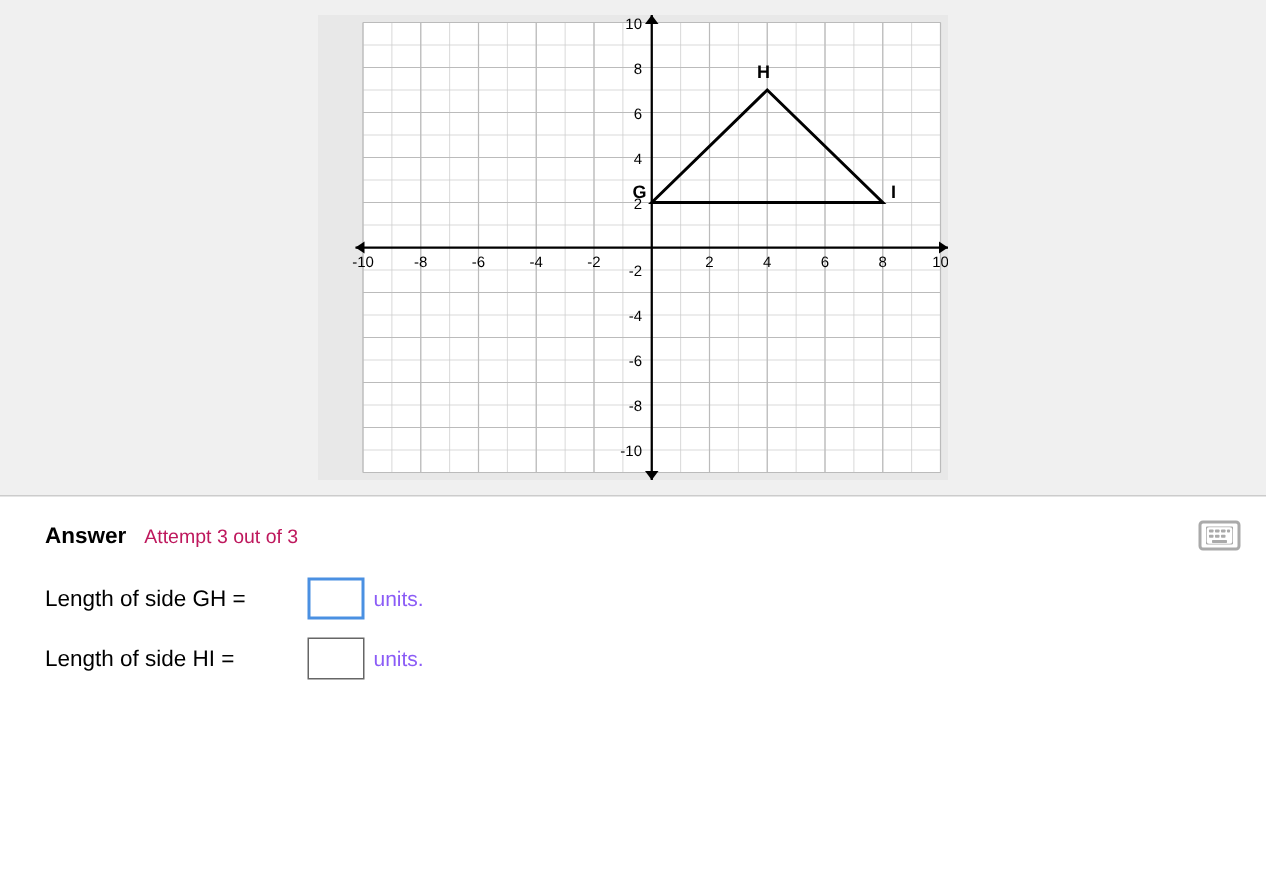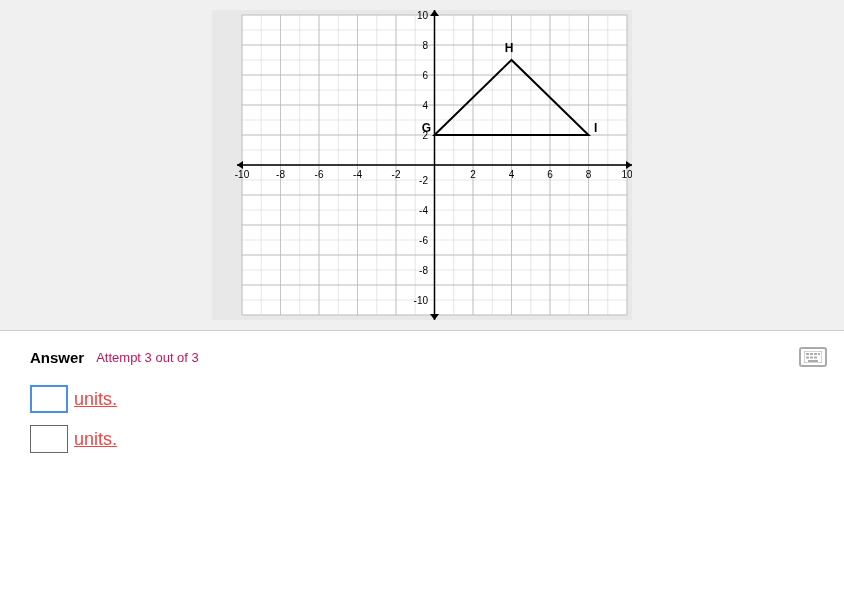--- a/index.html
+++ b/index.html
@@ -90,23 +90,22 @@
       text-align: center;
       font-size: 14px;
       margin-right: 6px;
     }
 
     .answer-input.normal {
       border: 1px solid #666;
     }
 
     .units-text {
-      font-size: 18px;
-      color: #ef4444;
-      text-decoration: underline;
+      font-size: 14px;
+      color: #8b5cf6;
     }
 
     
     svg.graph {
       width: 420px;
       height: 310px;
       background: #fff;
     }
   </style>
 </head>
@@ -255,21 +254,23 @@
         <rect x="14" y="2" width="2" height="2" rx="0.5" fill="#aaa"></rect>
         <rect x="2" y="5.5" width="3" height="2" rx="0.5" fill="#aaa"></rect>
         <rect x="6" y="5.5" width="3" height="2" rx="0.5" fill="#aaa"></rect>
         <rect x="10" y="5.5" width="3" height="2" rx="0.5" fill="#aaa"></rect>
         <rect x="4" y="9" width="10" height="2" rx="0.5" fill="#aaa"></rect>
       </svg>
     </div>
   </div>
 
   <div class="input-row">
+    <label>Length of side GH =</label>
     <input class="answer-input" type="text" value="" style="border: 2px solid rgb(74, 144, 226);">
     <span class="units-text">units.</span>
   </div>
 
   <div class="input-row">
+    <label>Length of side HI =</label>
     <input class="answer-input normal" type="text" value="" style="">
     <span class="units-text">units.</span>
   </div>
 </div>
 
 </body></html>

